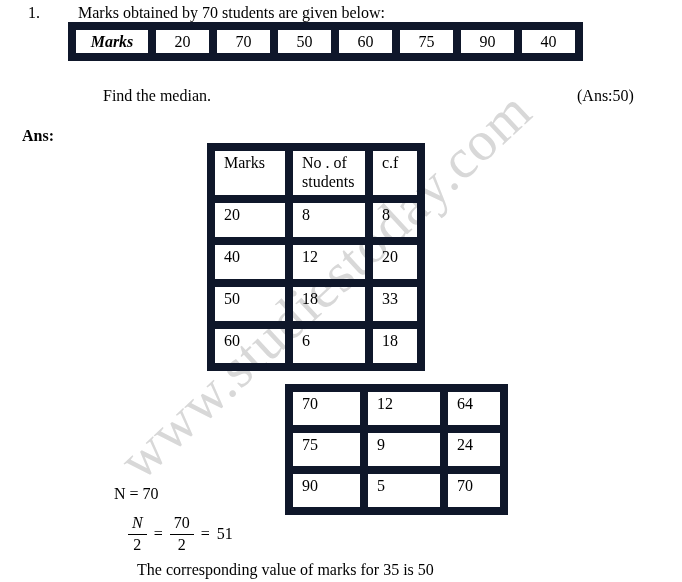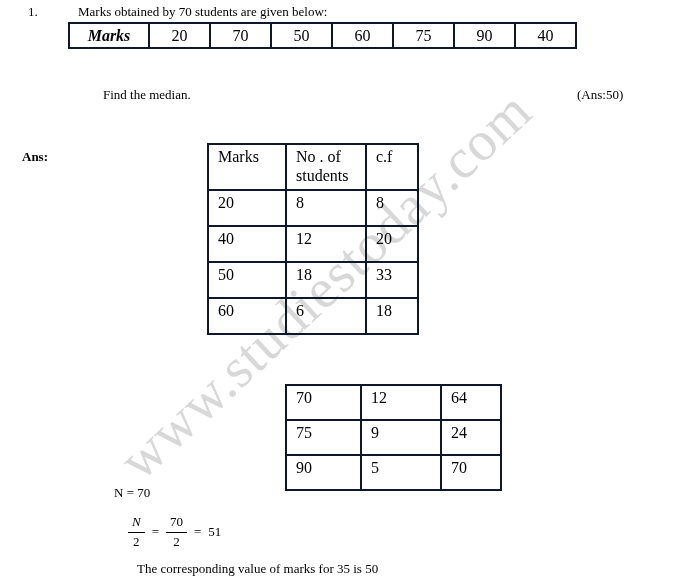--- a/index.html
+++ b/index.html
@@ -15,47 +15,47 @@
     position: absolute;
     left: 325px; top: 285px;
     transform: translate(-50%, -50%) rotate(-43deg);
     font-size: 56px;
     color: #d8d8d8;
     white-space: nowrap;
     letter-spacing: 1px;
     z-index: 0;
     user-select: none;
   }
-  .layer { position: absolute; z-index: 1; font-size: 13px; }
+  .layer { position: absolute; z-index: 1; font-size: 16px; }
 
   .q-line { top: 4px; left: 28px; }
   .q-num { display: inline-block; width: 50px; }
 
   table { border-collapse: collapse; position: absolute; z-index: 1; background: transparent; table-layout: fixed; }
-  td { border: 2px solid #0f172a; font-size: 16px; padding: 0; }
+  td { border: 8px solid #0f172a; font-size: 16px; padding: 0; }
 
   .q-table { left: 68px; top: 22px; }
   .q-table td { text-align: center; vertical-align: middle; }
   .q-table .label-cell { font-weight: bold; font-style: italic; line-height: 18px; }
   .q-table tr.r1 td { height: 23px; }
   .q-table tr.r2 td { height: 40px; }
 
   .cf-table td, .cf-table2 td {
     text-align: left; vertical-align: top;
     padding: 2px 2px 0 9px; line-height: 19px;
   }
   .cf-table  { left: 207px; top: 143px; }
   .cf-table  tr.hdr td { height: 42px; }
   .cf-table  tr.data td { height: 32px; }
   .cf-table2 { left: 285px; top: 384px; }
   .cf-table2 tr td { height: 31px; }
 
   .find-line { top: 87px; left: 103px; }
   .ans-hint  { top: 87px; left: 577px; text-align: right; }
-  .ans-label { top: 127px; left: 22px; font-weight: bold; margin-top: 22px; }
+  .ans-label { top: 127px; left: 22px; font-weight: bold; }
   .n-line    { top: 485px; left: 114px; }
 
   .fraction-line {
     top: 514px; left: 128px;
     display: flex; align-items: center; gap: 7px;
   }
   .frac { display: inline-block; text-align: center; }
   .frac .fnum { display: block; padding: 0 4px 2px; border-bottom: 1.5px solid #000; }
   .frac .fden { display: block; padding-top: 1px; }
   .italic-n { font-style: italic; }

